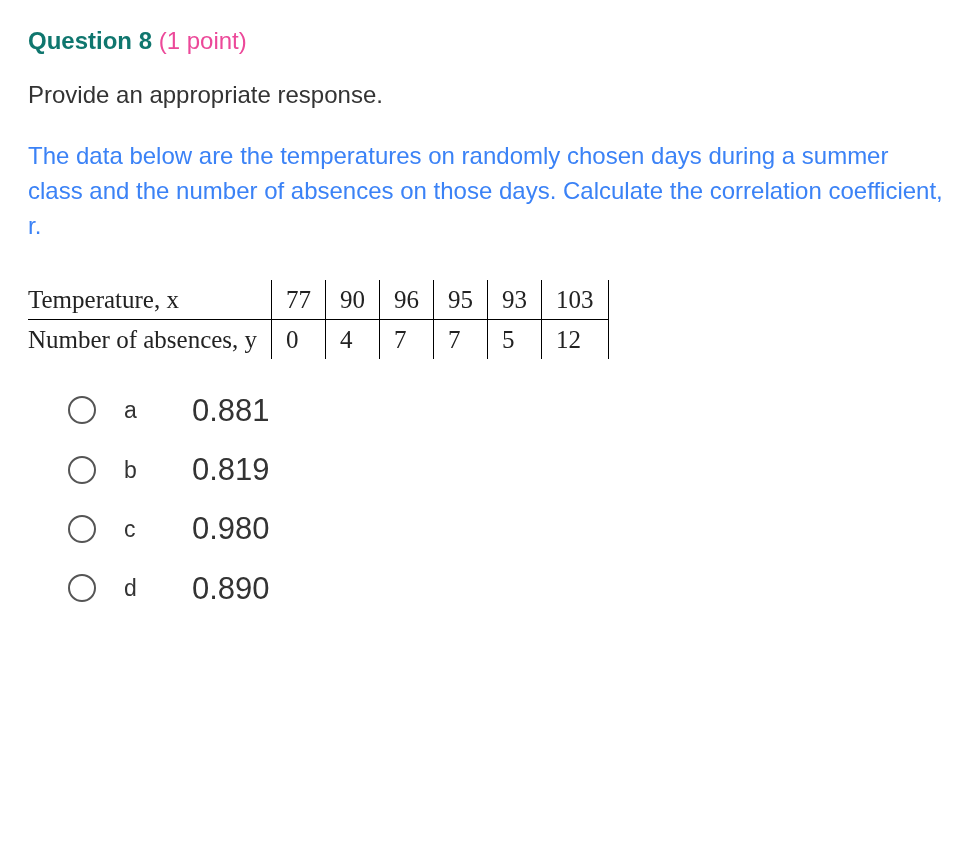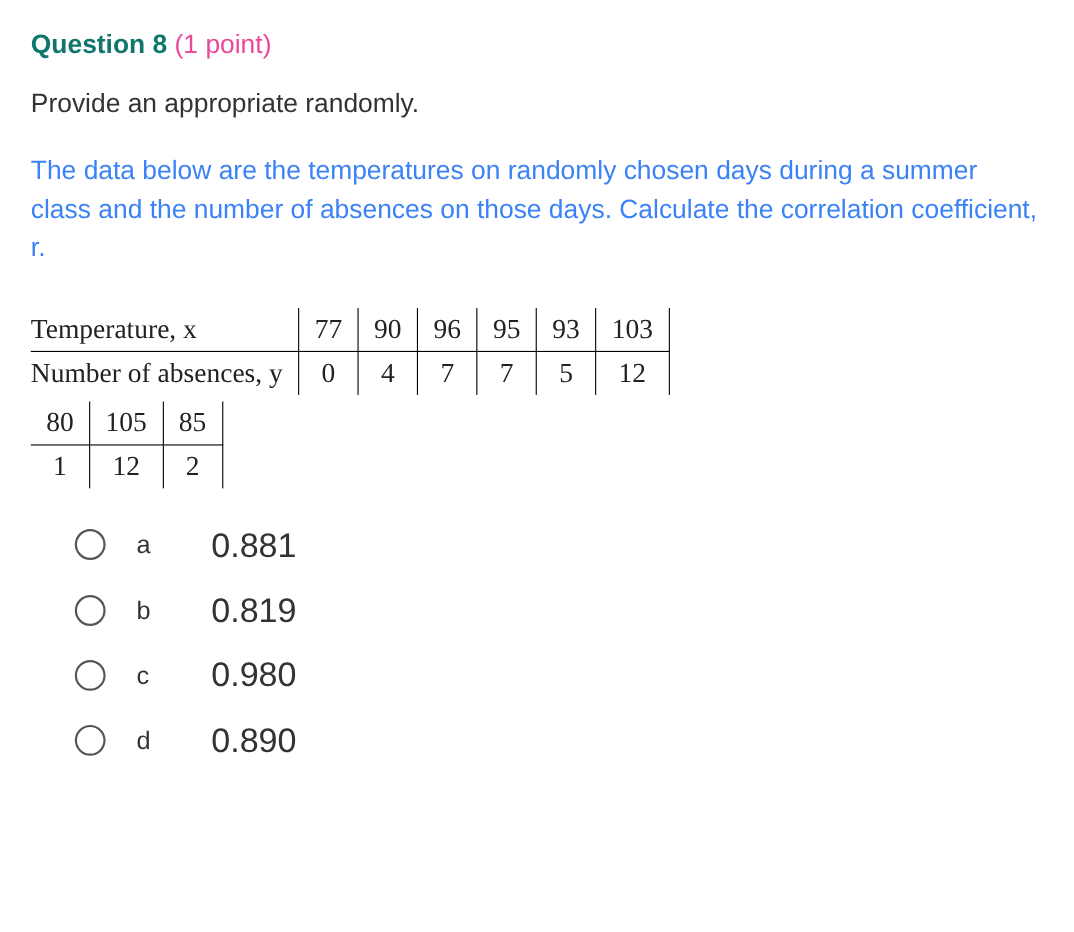--- a/index.html
+++ b/index.html
@@ -49,21 +49,20 @@
       margin-bottom: 30px;
       margin-top: 21px;
     }
 
     .tbl {
       border-collapse: collapse;
     }
 
     .tbl td {
       padding: 2px 14px;
-      text-align: center;
       vertical-align: middle;
     }
 
     .tbl td.label {
       text-align: left;
       padding-left: 0;
       padding-right: 14px;
     }
 
     .tbl td.vb {
@@ -112,21 +111,21 @@
     }
   </style>
 </head>
 <body>
 
 <div class="question-header">
   <span class="question-title">Question 8</span>
   <span class="question-points">(1 point)</span>
 </div>
 
-<div class="prompt">Provide an appropriate randomly.</div>
+<div class="prompt">Provide an appropriate response.</div>
 
 <div class="question-text">The data below are the temperatures on randomly chosen days during a summer class and the number of absences on those days. Calculate the correlation coefficient, r.</div>
 
 <div class="data-tables">
 
   <div class="tbl1-wrap">
     <table class="tbl">
       <tbody>
           <tr class="hb">
         <td class="label vb">Temperature, x</td>
@@ -143,34 +142,20 @@
         <td class="vb">4</td>
         <td class="vb">7</td>
         <td class="vb">7</td>
         <td class="vb">5</td>
         <td class="vb">12</td>
       </tr>
     </tbody>
       </table>
   </div>
 
-  <table class="tbl">
-    <tbody>
-        <tr class="hb">
-      <td class="vb">80</td>
-      <td class="vb">105</td>
-      <td class="vb">85</td>
-    </tr>
-    <tr>
-      <td class="vb">1</td>
-      <td class="vb">12</td>
-      <td class="vb">2</td>
-    </tr>
-  </tbody>
-    </table>
 
 </div>
 
 <div class="opts">
   <div class="opt">
     <span class="radio"></span>
     <span class="opt-label">a</span>
     <span class="opt-value">0.881</span>
   </div>
   <div class="opt">

